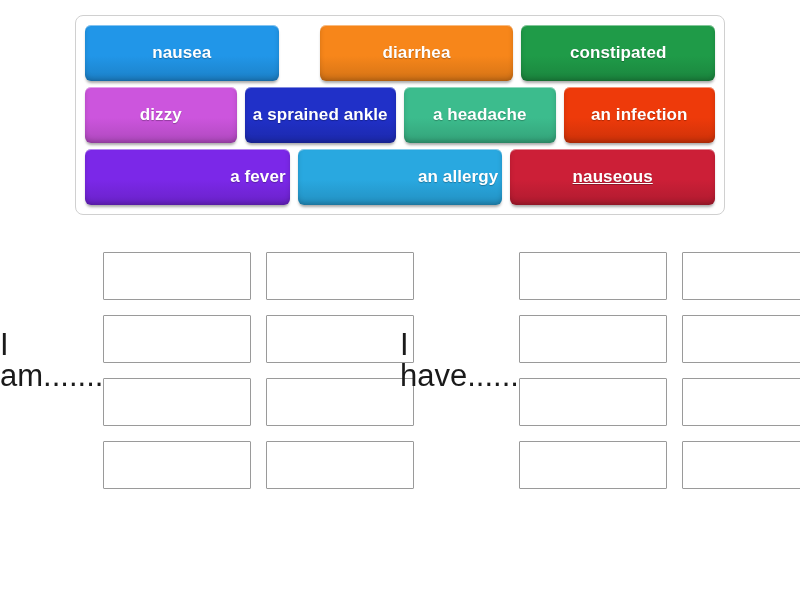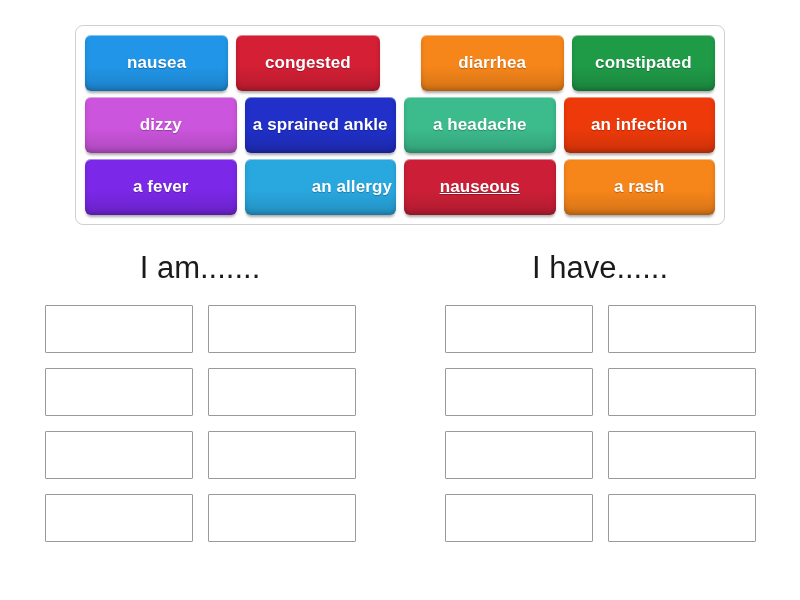--- a/index.html
+++ b/index.html
@@ -12,21 +12,21 @@
     background: #ffffff;
     font-family: "Liberation Sans", sans-serif;
     overflow: hidden;
     position: relative;
   }
 
   
   #tile-tray {
     position: absolute;
     left: 75px;
-    top: 25px;
+    top: 15px;
     width: 650px;
     height: 200px;
     box-sizing: border-box;
     border: 1px solid #d0d0d0;
     border-radius: 8px;
     background: #ffffff;
     padding: 6px 5px;
   }
   .tile-row {
     display: flex;
@@ -60,21 +60,21 @@
   #categories {
     position: absolute;
     left: 0;
     top: 252px;
     width: 800px;
     display: flex;
   }
   .category {
     width: 400px;
     display: flex;
-    flex-direction: column;
+    flex-direction: row;
     align-items: center;
   }
   .category-title {
     font-size: 31px;
     font-weight: normal;
     color: #1a1a1a;
     line-height: 1;
     margin: 0 0 22px 0;
     letter-spacing: 0px;
   }
@@ -94,23 +94,20 @@
 </style>
 </head>
 <body>
 
 <div id="tile-tray">
 
   <div class="tile-row">
     <div class="tile" style="background: linear-gradient(rgb(33, 150, 232) 0%, rgb(33, 150, 232) 55%, rgb(28, 129, 200) 100%);">
       <span>nausea</span>
     </div>
-    <div class="tile" style="background: linear-gradient(rgb(212, 31, 53) 0%, rgb(212, 31, 53) 55%, rgb(182, 27, 46) 100%);">
-      <span>congested</span>
-    </div>
     <div class="tile" style="background: linear-gradient(rgb(247, 134, 26) 0%, rgb(247, 134, 26) 55%, rgb(212, 115, 22) 100%); margin-left: 37px;">
       <span>diarrhea</span>
     </div>
     <div class="tile" style="background: linear-gradient(rgb(31, 155, 72) 0%, rgb(31, 155, 72) 55%, rgb(27, 133, 62) 100%);">
       <span>constipated</span>
     </div>
   </div>
 
   <div class="tile-row">
     <div class="tile" style="background: linear-gradient(rgb(204, 85, 221) 0%, rgb(204, 85, 221) 55%, rgb(175, 73, 190) 100%);">
@@ -121,31 +118,28 @@
     </div>
     <div class="tile" style="background: linear-gradient(rgb(60, 188, 141) 0%, rgb(60, 188, 141) 55%, rgb(52, 162, 121) 100%);">
       <span>a headache</span>
     </div>
     <div class="tile" style="background: linear-gradient(rgb(238, 58, 10) 0%, rgb(238, 58, 10) 55%, rgb(205, 50, 9) 100%); justify-content: center;">
       <span>an infection</span>
     </div>
   </div>
 
   <div class="tile-row">
-    <div class="tile" style="background: linear-gradient(rgb(123, 40, 232) 0%, rgb(123, 40, 232) 55%, rgb(106, 34, 200) 100%);">
+    <div class="tile" style="background: linear-gradient(rgb(123, 40, 232) 0%, rgb(123, 40, 232) 55%, rgb(106, 34, 200) 100%); justify-content: flex-end;">
       <span>a fever</span>
     </div>
     <div class="tile" style="background: linear-gradient(rgb(41, 168, 224) 0%, rgb(41, 168, 224) 55%, rgb(35, 144, 193) 100%); justify-content: flex-end;">
       <span>an allergy</span>
     </div>
     <div class="tile" style="background: linear-gradient(rgb(204, 31, 55) 0%, rgb(204, 31, 55) 55%, rgb(175, 27, 47) 100%); text-decoration: underline;">
       <span>nauseous</span>
-    </div>
-    <div class="tile" style="background: linear-gradient(rgb(247, 134, 26) 0%, rgb(247, 134, 26) 55%, rgb(212, 115, 22) 100%);">
-      <span>a rash</span>
     </div>
   </div>
 
 </div>
 
 <div id="categories">
 
   <div class="category">
     <div class="category-title">I am.......</div>
     <div class="slot-grid">

